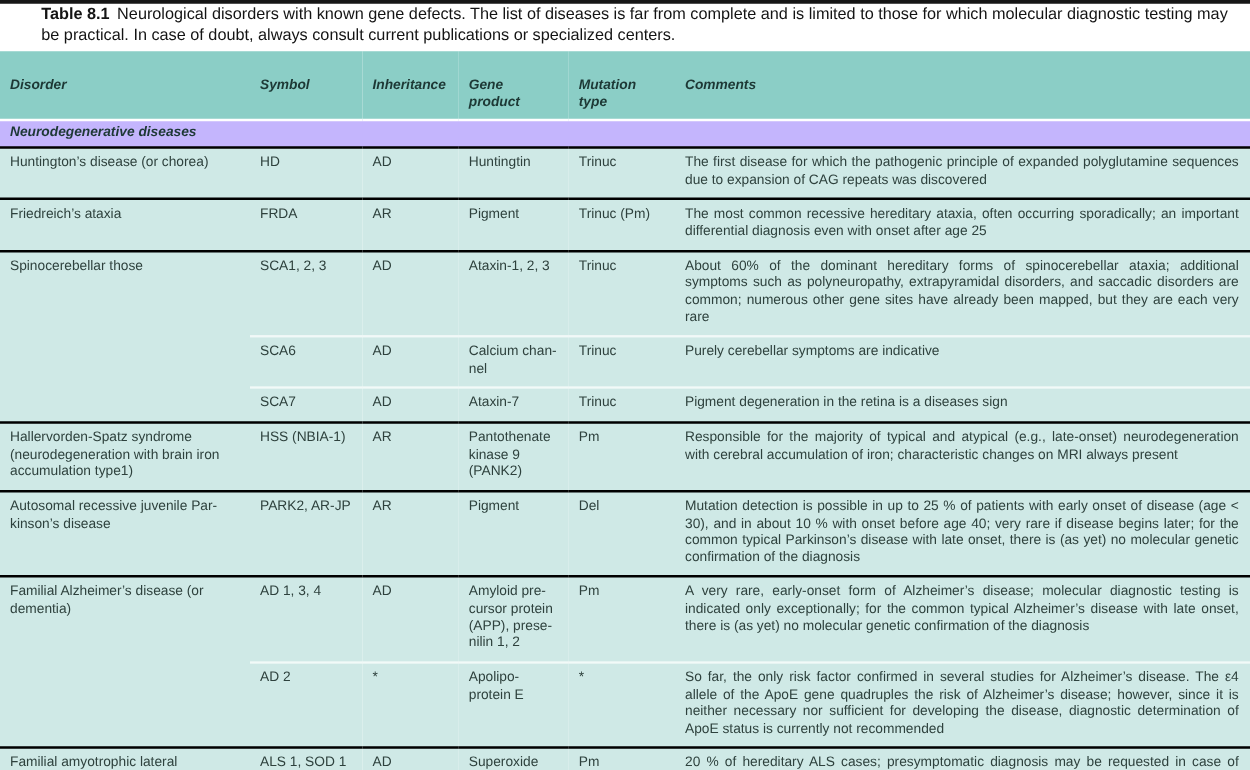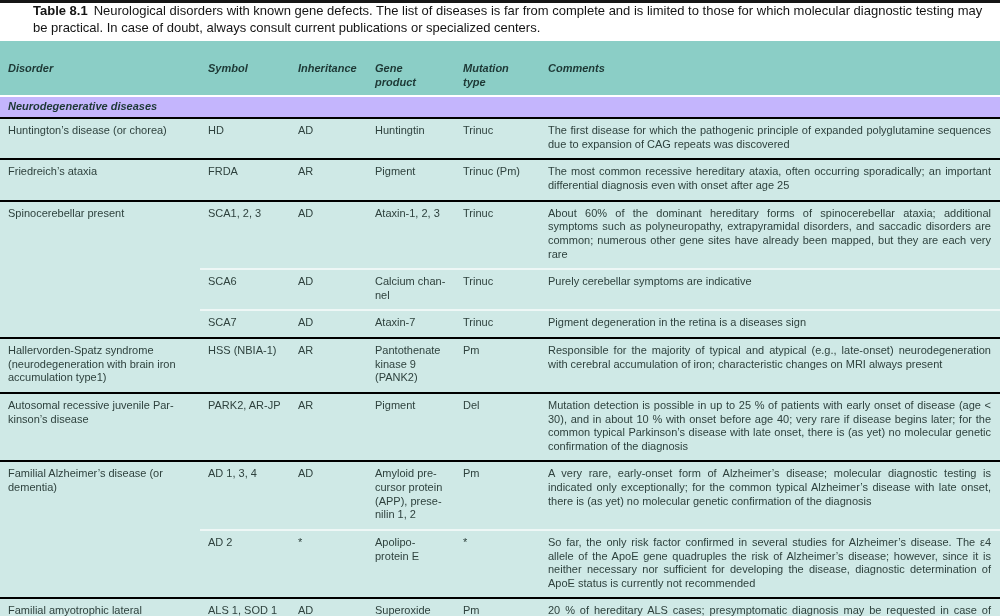--- a/index.html
+++ b/index.html
@@ -90,21 +90,21 @@
     <tr class="grow">
       <td class="ml">Friedreich’s ataxia</td>
       <td class="ml">FRDA</td>
       <td>AR</td>
       <td class="ml">Pigment</td>
       <td>Trinuc (Pm)</td>
       <td class="comments">The most common recessive hereditary ataxia, often occurring sporadically; an important differential diagnosis even with onset after age 25</td>
     </tr>
 
     <tr class="grow">
-      <td class="ml" rowspan="3">Spinocerebellar present</td>
+      <td class="ml" rowspan="3">Spinocerebellar those</td>
       <td class="ml">SCA1, 2, 3</td>
       <td>AD</td>
       <td class="ml">Ataxin-1, 2, 3</td>
       <td>Trinuc</td>
       <td class="comments">About 60% of the dominant hereditary forms of spinocerebellar ataxia; additional symptoms such as polyneuropathy, extrapyramidal disorders, and saccadic disorders are common; numerous other gene sites have already been mapped, but they are each very rare</td>
     </tr>
 
     <tr class="srow">
       <td class="ml">SCA6</td>
       <td>AD</td>

